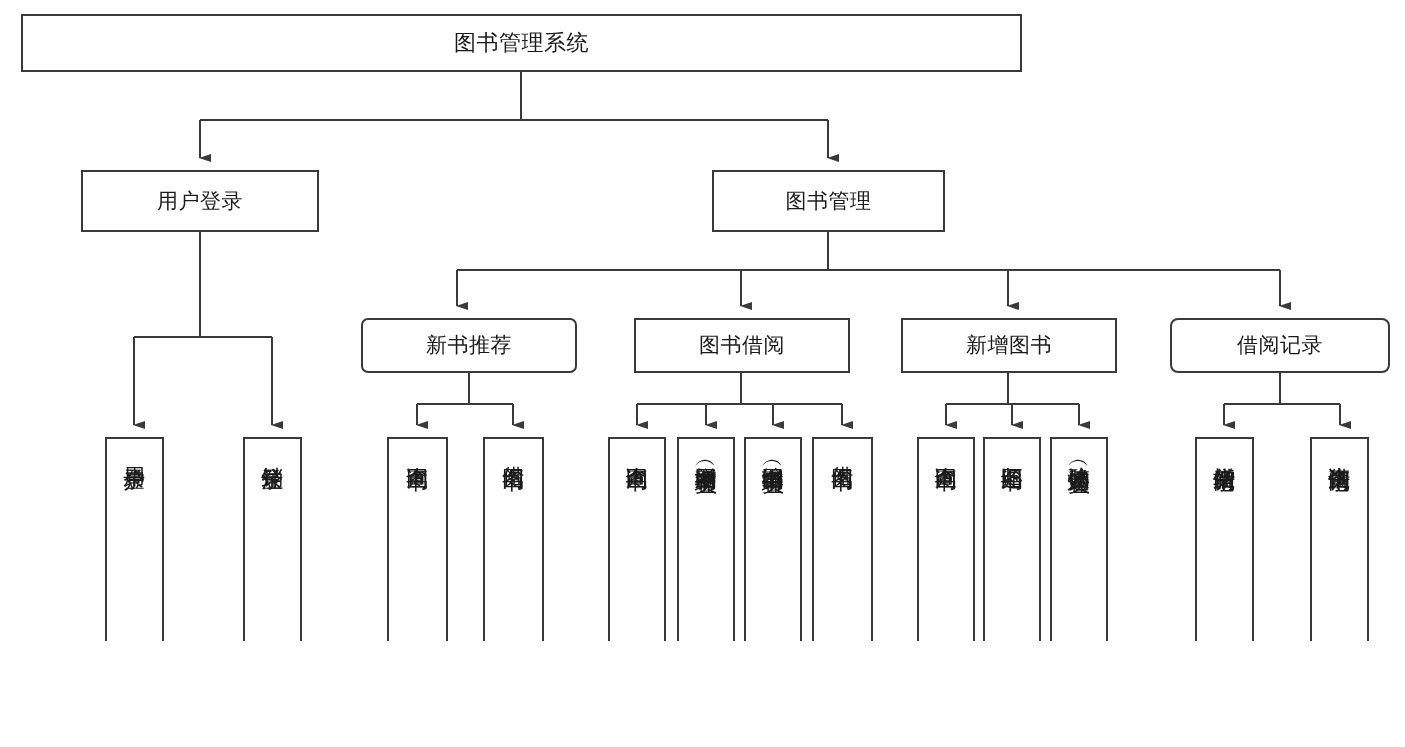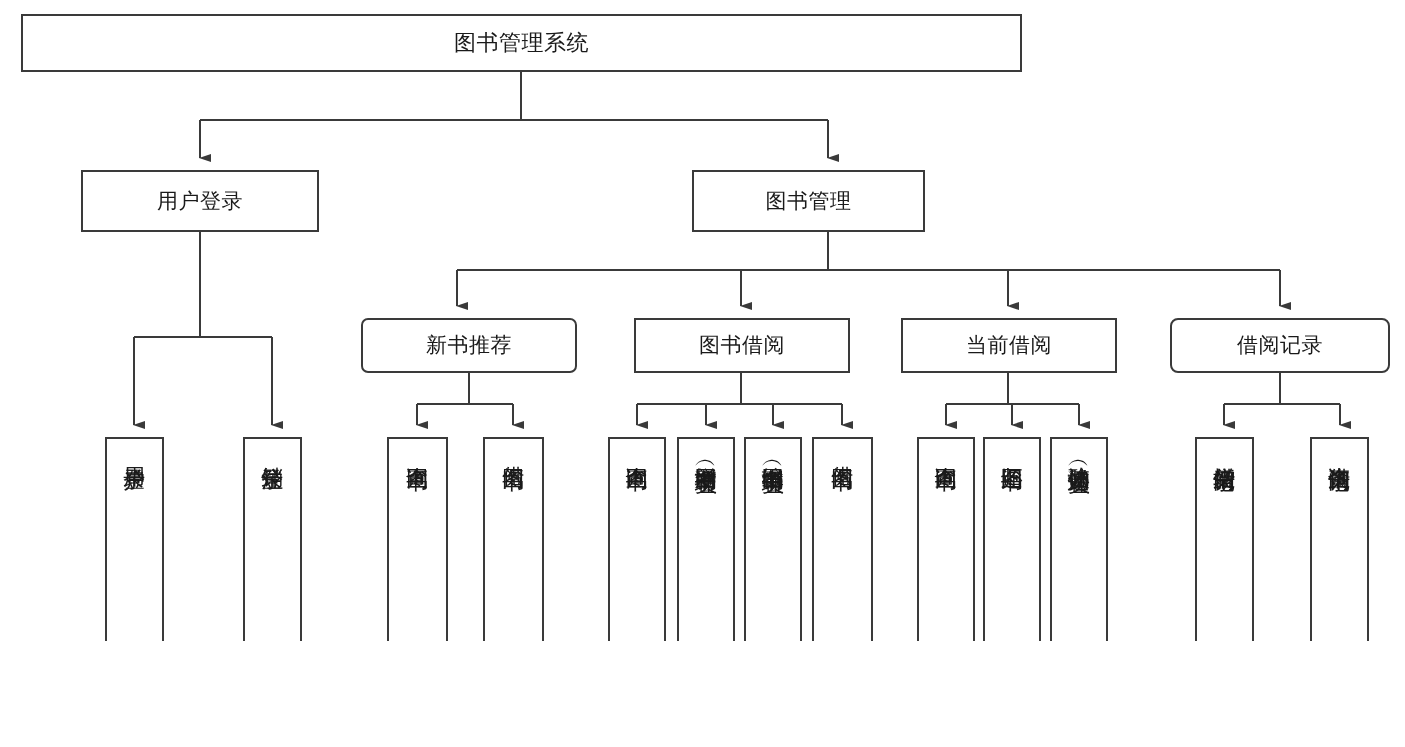--- a/index.html
+++ b/index.html
@@ -114,31 +114,31 @@
       </g>
   </svg>
 
   <div id="node-layer">
       <div class="node horizontal root" style="left: 21px; top: 14px; width: 1001px; height: 58px;">
         <span class="label">图书管理系统</span>
       </div>
       <div class="node horizontal" style="left: 81px; top: 170px; width: 238px; height: 62px;">
         <span class="label">用户登录</span>
       </div>
-      <div class="node horizontal" style="left: 692px; top: 170px; width: 233px; height: 62px;">
+      <div class="node horizontal" style="left: 712px; top: 170px; width: 233px; height: 62px;">
         <span class="label">图书管理</span>
       </div>
       <div class="node horizontal" style="left: 361px; top: 318px; width: 216px; height: 55px; border-radius: 7px;">
         <span class="label">新书推荐</span>
       </div>
       <div class="node horizontal" style="left: 634px; top: 318px; width: 216px; height: 55px;">
         <span class="label">图书借阅</span>
       </div>
       <div class="node horizontal" style="left: 901px; top: 318px; width: 216px; height: 55px;">
-        <span class="label">当前借阅</span>
+        <span class="label">新增图书</span>
       </div>
       <div class="node horizontal" style="left: 1170px; top: 318px; width: 220px; height: 55px; border-radius: 8px;">
         <span class="label">借阅记录</span>
       </div>
       <div class="node vertical" style="left: 105px; top: 437px; width: 59px; height: 296px; padding-top: 10px; padding-bottom: 10px; align-items: flex-start;">
         <span class="label">用户登录</span>
       </div>
       <div class="node vertical" style="left: 243px; top: 437px; width: 59px; height: 296px; padding-top: 10px; padding-bottom: 10px; align-items: flex-start;">
         <span class="label">注销登录</span>
       </div>

